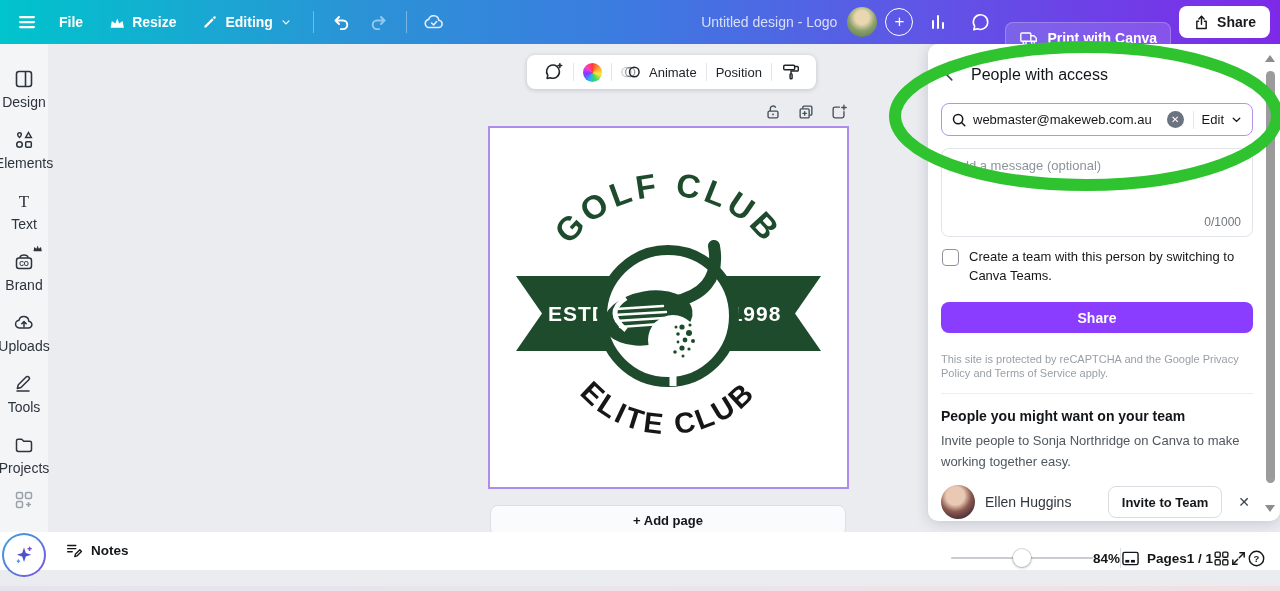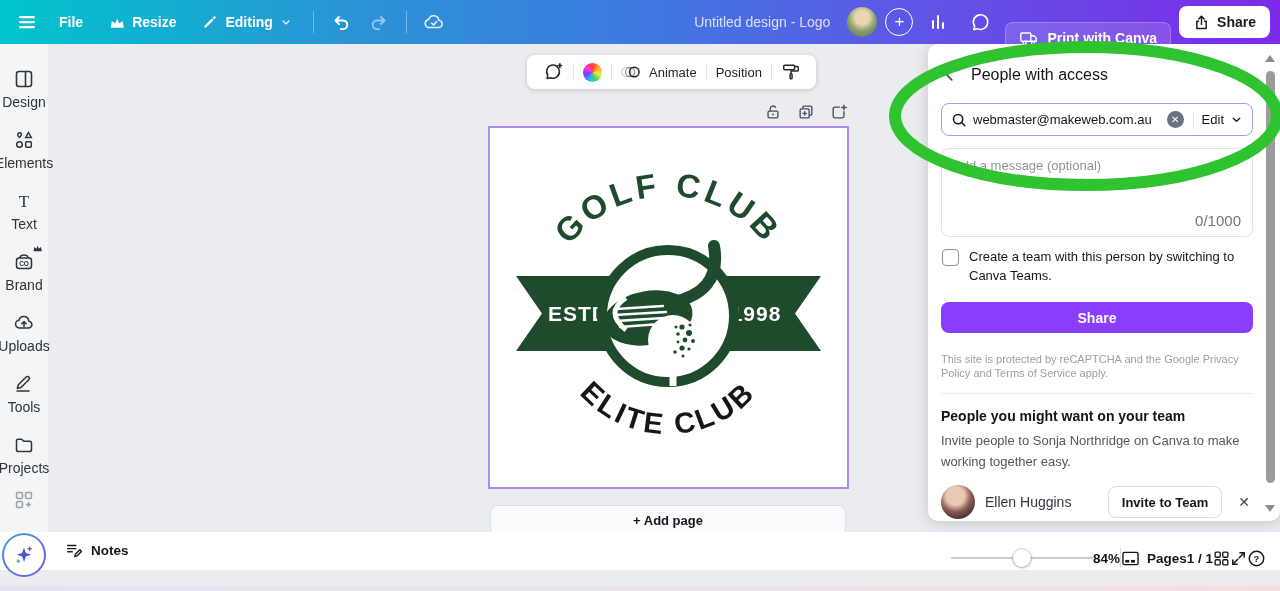--- a/index.html
+++ b/index.html
@@ -13,21 +13,21 @@
     background:linear-gradient(90deg,#00c4cc 0%,#2b93d6 28%,#3b7ce0 48%,#5f55e6 72%,#7d2ae8 100%);
     display:flex; align-items:center; color:#fff; }
   .tb-left { display:flex; align-items:center; gap:4px; padding-left:10px; }
   .tb-btn { display:flex; align-items:center; gap:7px; height:32px; padding:0 11px;
     border-radius:8px; font-size:14px; font-weight:600; color:#fff; cursor:pointer; background:transparent; border:none; }
   .tb-divider { width:1px; height:22px; background:rgba(255,255,255,.35); margin:0 6px; }
   .tb-icon-btn { width:34px; height:32px; display:flex; align-items:center; justify-content:center; border-radius:8px; }
   .dim { opacity:.5; }
   .semi { opacity:.85; }
   .tb-right { margin-left:auto; display:flex; align-items:center; gap:8px; padding-right:10px; }
-  .doc-title { font-size:14px; font-weight:500; color:rgba(255,255,255,.78); margin-right:9px; }
+  .doc-title { font-size:14px; font-weight:500; color:rgba(255,255,255,.78); margin-right:2px; }
   .avatar-top { width:30px; height:30px; border-radius:50%;
     background:radial-gradient(circle at 50% 35%, #e8d7b0 0 28%, #8aa06a 55%, #51714a 100%); }
   .plus-circle { width:28px; height:28px; border-radius:50%; border:1.7px solid #fff;
     display:flex; align-items:center; justify-content:center; font-size:17px; font-weight:400; color:#fff; }
   .print-btn { display:flex; align-items:center; gap:8px; height:32px; padding:0 13px; border-radius:8px;
     background:rgba(255,255,255,.14); border:1px solid rgba(255,255,255,.22);
     font-size:14px; font-weight:600; color:#fff;margin-top:32px; }
   .share-btn-top { display:flex; align-items:center; gap:7px; height:32px; padding:0 14px; border-radius:8px;
     background:#fff; color:#17191c; font-size:14px; font-weight:600; border:none; }
 
@@ -70,21 +70,21 @@
     border:1px solid #b394ec; border-radius:8px; display:flex; align-items:center; padding:0 9px; background:#fff; }
   .search-box input { flex:1; min-width:0; border:none; outline:none; font-size:13px; color:#14171a;
     font-family:"Liberation Sans",sans-serif; margin:0 6px; background:transparent; }
   .clear-btn { width:17px; height:17px; border-radius:50%; background:#6b7280; color:#fff;
     display:flex; align-items:center; justify-content:center; font-size:10px; line-height:1; flex:0 0 auto; cursor:pointer; }
   .edit-sep { width:1px; height:18px; background:#e4e6e9; margin:0 8px 0 9px; }
   .edit-label { font-size:13px; font-weight:500; color:#14171a; margin-right:6px; cursor:pointer; }
   .msg-box { position:absolute; left:13px; top:104px; width:312px; height:89px;
     border:1px solid #e0e3e7; border-radius:8px; background:#fff; cursor:text; }
   .msg-placeholder { position:absolute; left:11px; top:9px; font-size:13px; color:#8d949d; }
-  .msg-counter { position:absolute; right:11px; bottom:7px; font-size:15px; color:#6f767e; }
+  .msg-counter { position:absolute; right:11px; bottom:7px; font-size:12px; color:#6f767e; }
   .team-check { position:absolute; left:14px; top:204px; width:312px; display:flex; gap:10px; }
   .checkbox { width:17px; height:17px; border:1.6px solid #8d949d; border-radius:4px; background:#fff;
     flex:0 0 auto; margin-top:1px; cursor:pointer; }
   .team-check .lbl { font-size:13px; color:#14171a; line-height:18.5px; width:290px; }
   .share-btn { position:absolute; left:13px; top:258px; width:312px; height:31px; border:none;
     background:#8b3dff; border-radius:8px; color:#fff; font-size:14px; font-weight:700;
     font-family:"Liberation Sans",sans-serif; cursor:pointer; }
   .recaptcha { position:absolute; left:13px; top:308px; width:306px; font-size:11px;
     color:#999fa7; line-height:14px; }
   .panel-divider { position:absolute; left:13px; top:349px; width:312px; height:1px; background:#eceef0; }

